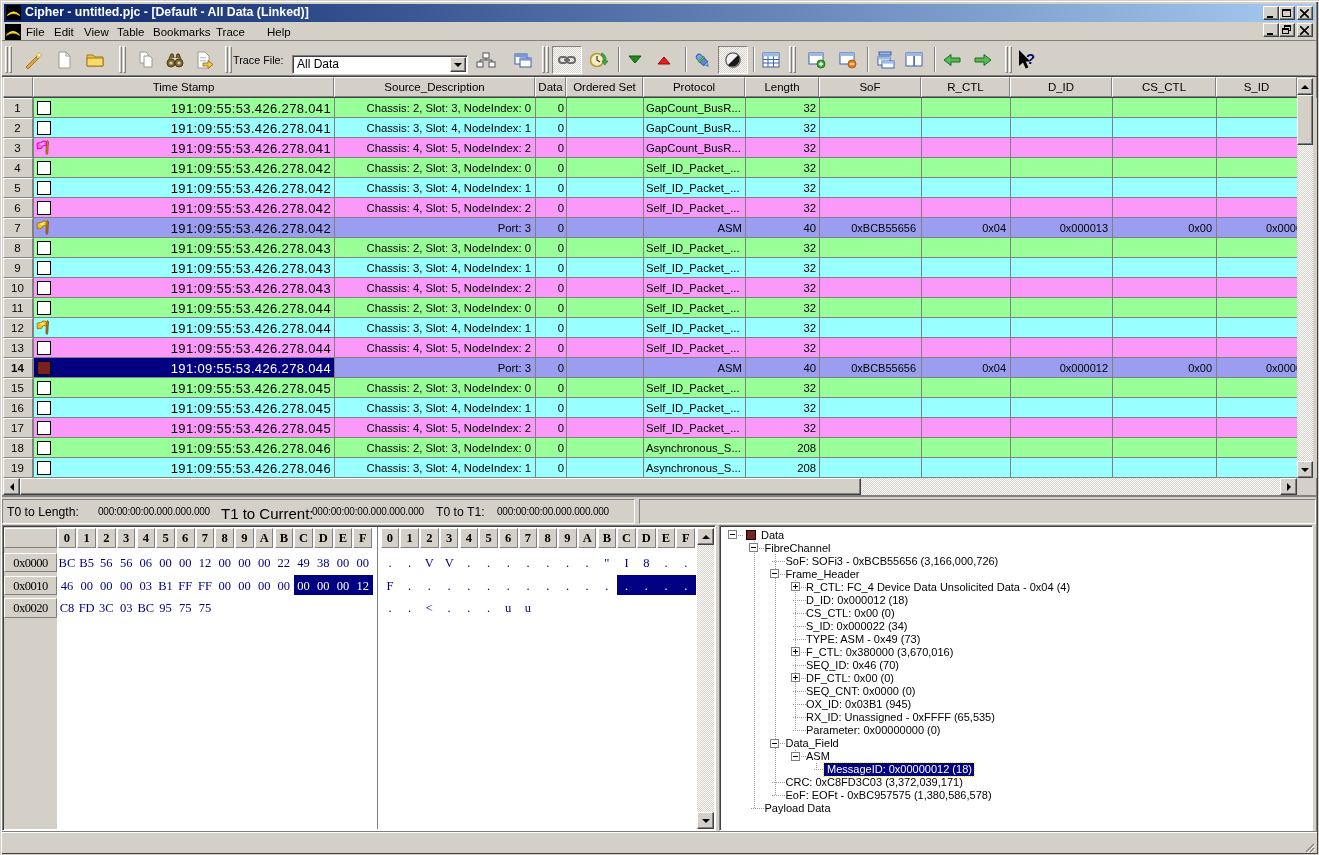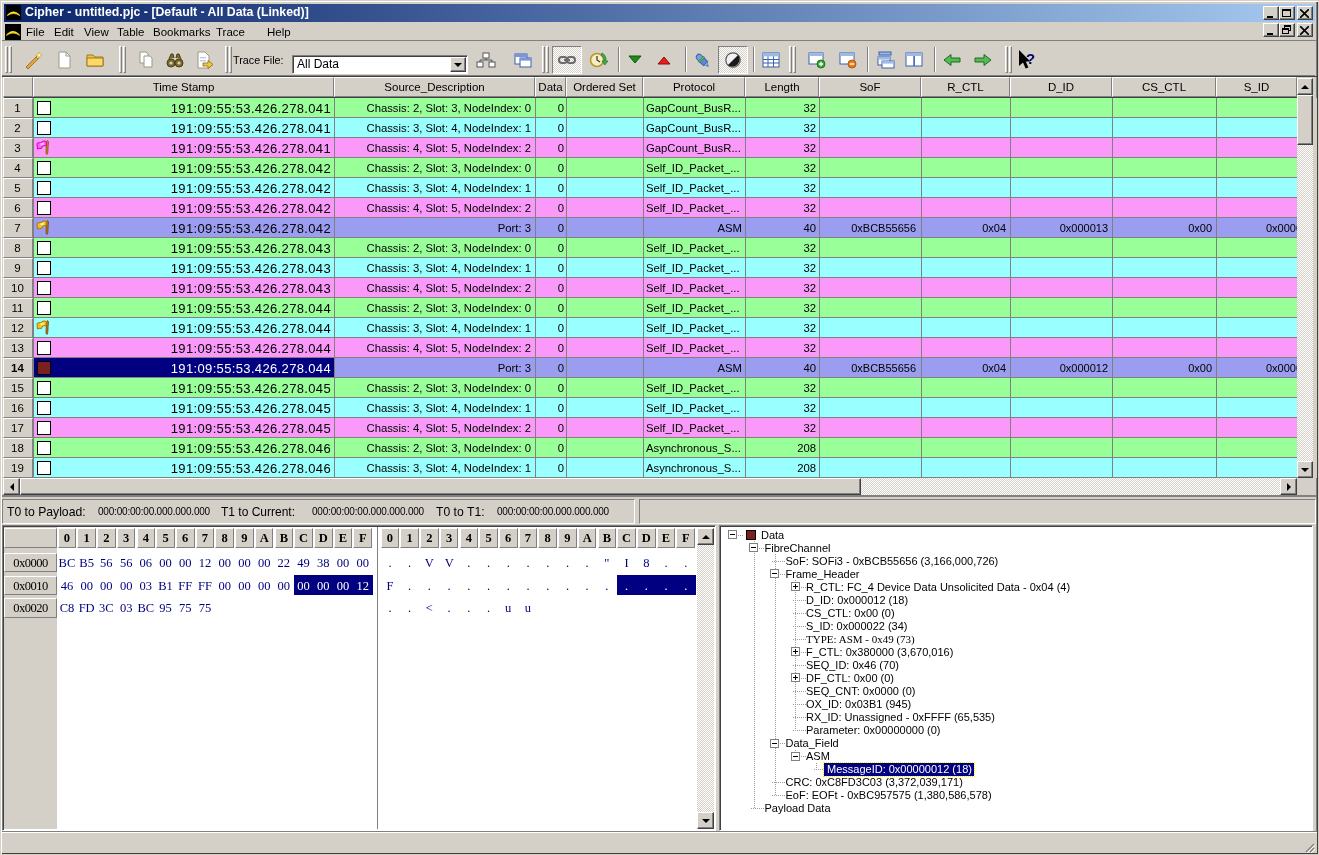--- a/index.html
+++ b/index.html
@@ -459,23 +459,23 @@
 <div class="a chk" style="left:3px;top:478px;width:1294px;height:17px;"></div>
 <div class="a rb" style="left:3px;top:478px;width:17px;height:17px;"></div>
 <div class="a tri-l" style="left:9.5px;top:482.5px;"></div>
 <div class="a rb" style="left:20px;top:478px;width:841px;height:17px;"></div>
 <div class="a rb" style="left:1280px;top:478px;width:17px;height:17px;"></div>
 <div class="a tri-r" style="left:1286.5px;top:482.5px;"></div>
 <div class="a" style="left:1297px;top:478px;width:16px;height:17px;background:#d4d0c8;"></div>
 <div class="a" style="left:2px;top:495px;width:1315px;height:2px;background:#808080;"></div>
 <div class="a sk" style="left:2px;top:499px;width:633px;height:25px;background:#d4d0c8;"></div>
 <div class="a sk" style="left:639px;top:499px;width:677px;height:25px;background:#d4d0c8;"></div>
-<div class="a" style="left:7px;top:505px;font-size:12.2px;">T0 to Payload:</div>
+<div class="a" style="left:7px;top:505px;font-size:12.2px;">T0 to Length:</div>
 <div class="a" style="left:98px;top:506px;font-size:10px;letter-spacing:-0.2px;">000:00:00:00.000.000.000</div>
-<div class="a" style="left:221px;top:505px;font-size:12px;">T1 to Current:</div>
+<div class="a" style="left:221px;top:505px;font-size:15px;">T1 to Current:</div>
 <div class="a" style="left:312px;top:506px;font-size:10px;letter-spacing:-0.2px;">000:00:00:00.000.000.000</div>
 <div class="a" style="left:436px;top:505px;font-size:12.2px;">T0 to T1:</div>
 <div class="a" style="left:497px;top:506px;font-size:10px;letter-spacing:-0.2px;">000:00:00:00.000.000.000</div>
 <div class="a" style="left:2px;top:525px;width:714px;height:306px;background:#fff;border:1px solid #808080;border-right-color:#fff;border-bottom-color:#fff;box-shadow:inset 1px 1px 0 #404040;"></div>
 <div class="a" style="left:4px;top:527px;width:53px;height:302px;background:#d4d0c8;"></div>
 <div class="a rb2" style="left:4px;top:528px;width:53px;height:20px;"></div>
 <div class="a rb2" style="left:57.6px;top:528px;width:18.7px;height:20px;"></div>
 <div class="a mono" style="left:57.6px;top:531px;width:18.7px;text-align:center;font-size:12.5px;font-weight:bold;">0</div>
 <div class="a rb2" style="left:77.3px;top:528px;width:18.7px;height:20px;"></div>
 <div class="a mono" style="left:77.3px;top:531px;width:18.7px;text-align:center;font-size:12.5px;font-weight:bold;">1</div>
@@ -659,21 +659,21 @@
 <div class="a" style="left:794.5px;top:584.1px;width:1px;height:5px;background:#000;"></div>
 <div class="a" style="left:800.5px;top:586.6px;width:5.0px;height:1px;background:repeating-linear-gradient(to right,#9a9a9a 0 1px,transparent 1px 2px);"></div>
 <div class="a" style="left:806.0px;top:580.6px;font-size:11px;white-space:nowrap;">R_CTL: FC_4 Device Data Unsolicited Data - 0x04 (4)</div>
 <div class="a" style="left:792.5px;top:599.7px;width:13.0px;height:1px;background:repeating-linear-gradient(to right,#9a9a9a 0 1px,transparent 1px 2px);"></div>
 <div class="a" style="left:806.0px;top:593.7px;font-size:11px;white-space:nowrap;">D_ID: 0x000012 (18)</div>
 <div class="a" style="left:792.5px;top:612.7px;width:13.0px;height:1px;background:repeating-linear-gradient(to right,#9a9a9a 0 1px,transparent 1px 2px);"></div>
 <div class="a" style="left:806.0px;top:606.7px;font-size:11px;white-space:nowrap;">CS_CTL: 0x00 (0)</div>
 <div class="a" style="left:792.5px;top:625.7px;width:13.0px;height:1px;background:repeating-linear-gradient(to right,#9a9a9a 0 1px,transparent 1px 2px);"></div>
 <div class="a" style="left:806.0px;top:619.7px;font-size:11px;white-space:nowrap;">S_ID: 0x000022 (34)</div>
 <div class="a" style="left:792.5px;top:638.8px;width:13.0px;height:1px;background:repeating-linear-gradient(to right,#9a9a9a 0 1px,transparent 1px 2px);"></div>
-<div class="a" style="left:806.0px;top:632.8px;font-size:11px;white-space:nowrap;font-family:Liberation Serif, serif;">TYPE: ASM - 0x49 (73)</div>
+<div class="a" style="left:806.0px;top:632.8px;font-size:11px;white-space:nowrap;">TYPE: ASM - 0x49 (73)</div>
 <div class="a" style="left:790.5px;top:647.3px;width:9px;height:9px;background:#fff;border:1px solid #808080;"></div>
 <div class="a" style="left:792.5px;top:651.3px;width:5px;height:1px;background:#000;"></div>
 <div class="a" style="left:794.5px;top:649.3px;width:1px;height:5px;background:#000;"></div>
 <div class="a" style="left:800.5px;top:651.8px;width:5.0px;height:1px;background:repeating-linear-gradient(to right,#9a9a9a 0 1px,transparent 1px 2px);"></div>
 <div class="a" style="left:806.0px;top:645.8px;font-size:11px;white-space:nowrap;">F_CTL: 0x380000 (3,670,016)</div>
 <div class="a" style="left:792.5px;top:664.8px;width:13.0px;height:1px;background:repeating-linear-gradient(to right,#9a9a9a 0 1px,transparent 1px 2px);"></div>
 <div class="a" style="left:806.0px;top:658.8px;font-size:11px;white-space:nowrap;">SEQ_ID: 0x46 (70)</div>
 <div class="a" style="left:790.5px;top:673.4px;width:9px;height:9px;background:#fff;border:1px solid #808080;"></div>
 <div class="a" style="left:792.5px;top:677.4px;width:5px;height:1px;background:#000;"></div>
 <div class="a" style="left:794.5px;top:675.4px;width:1px;height:5px;background:#000;"></div>

